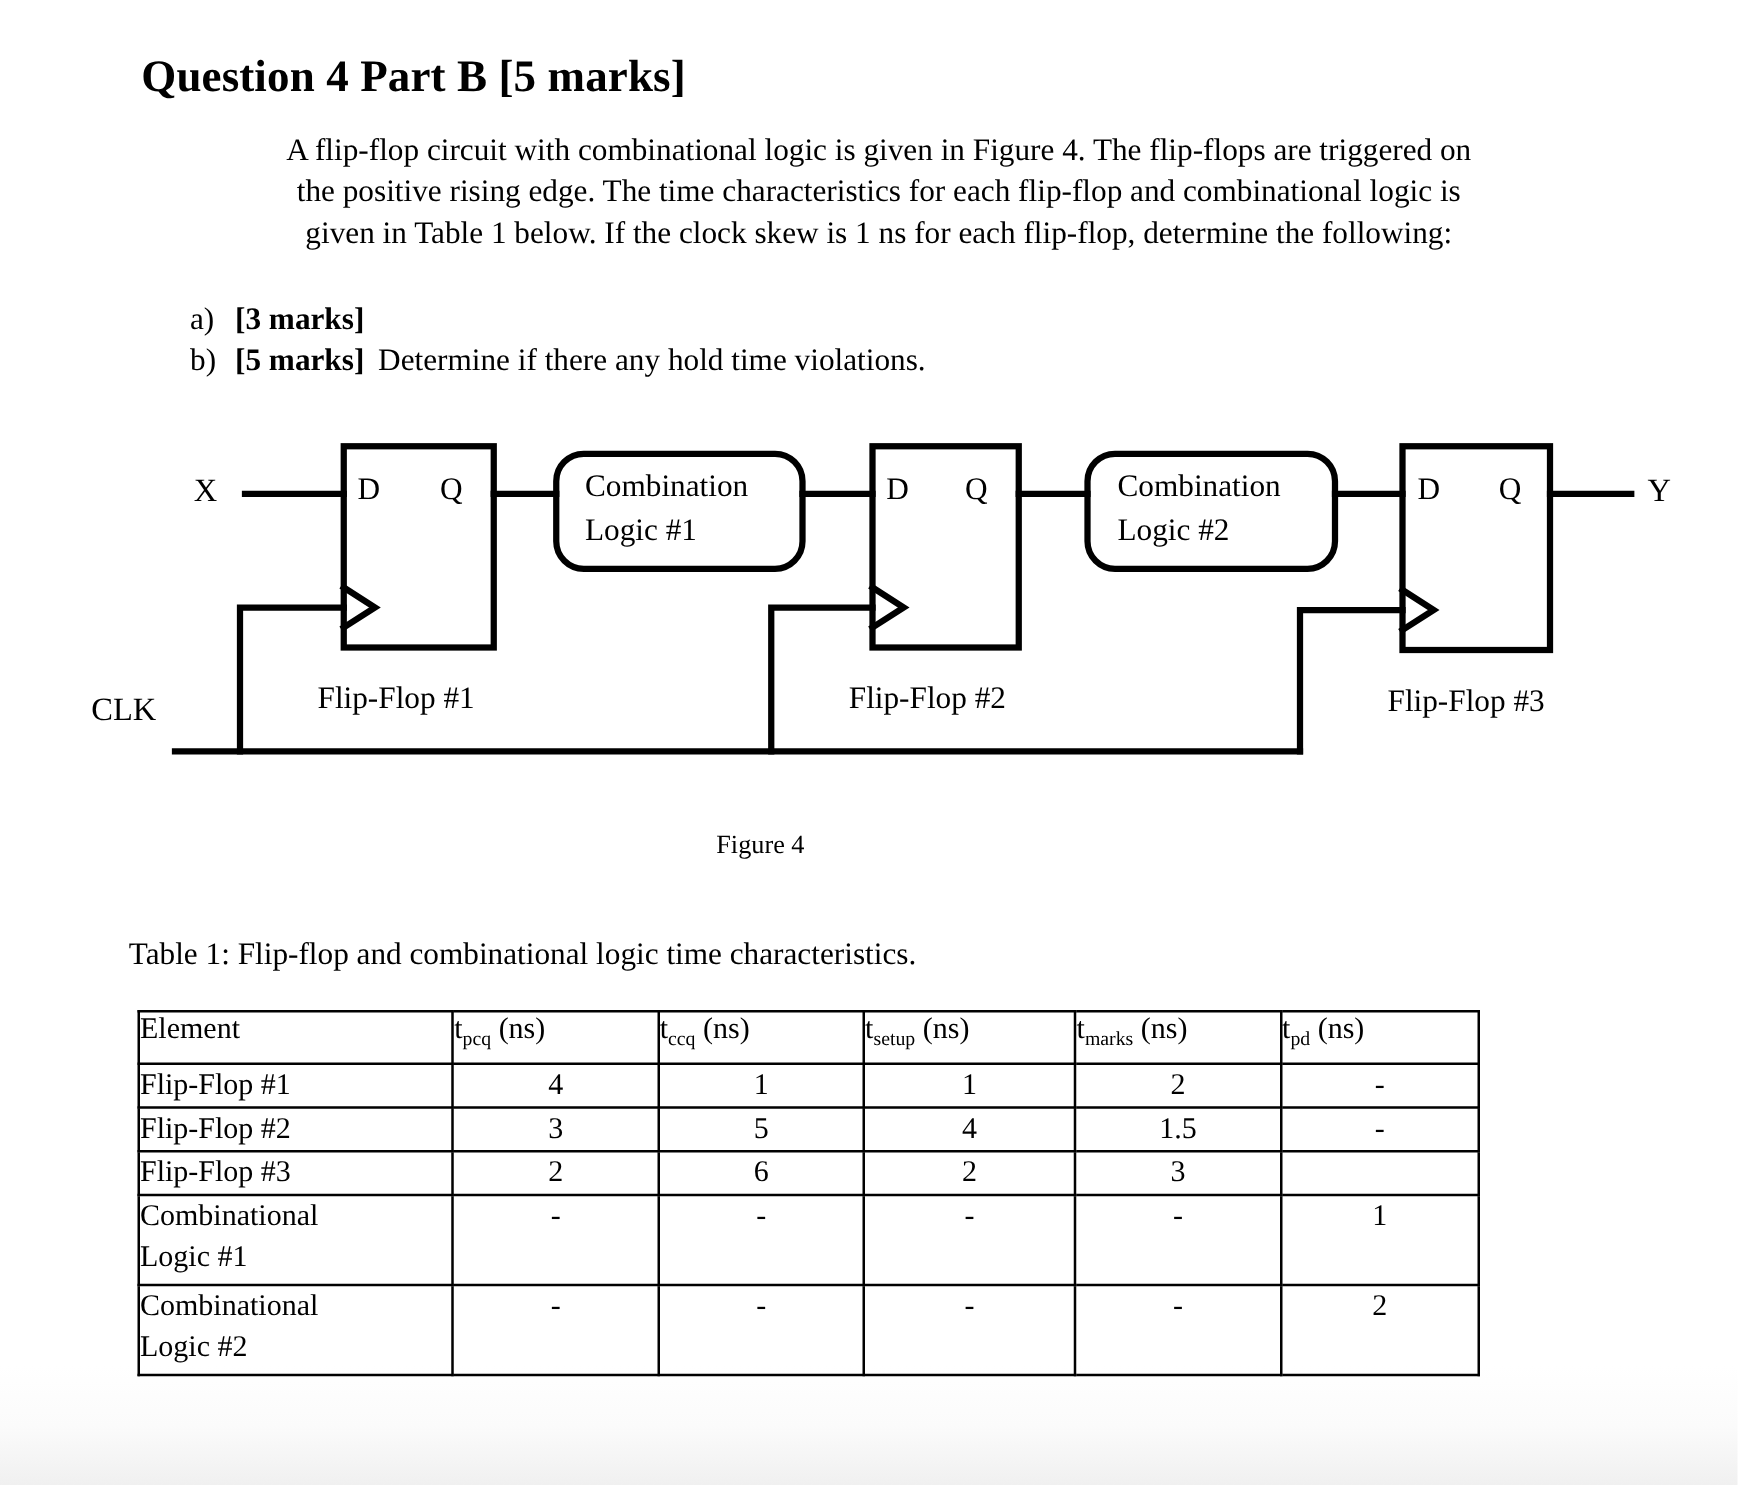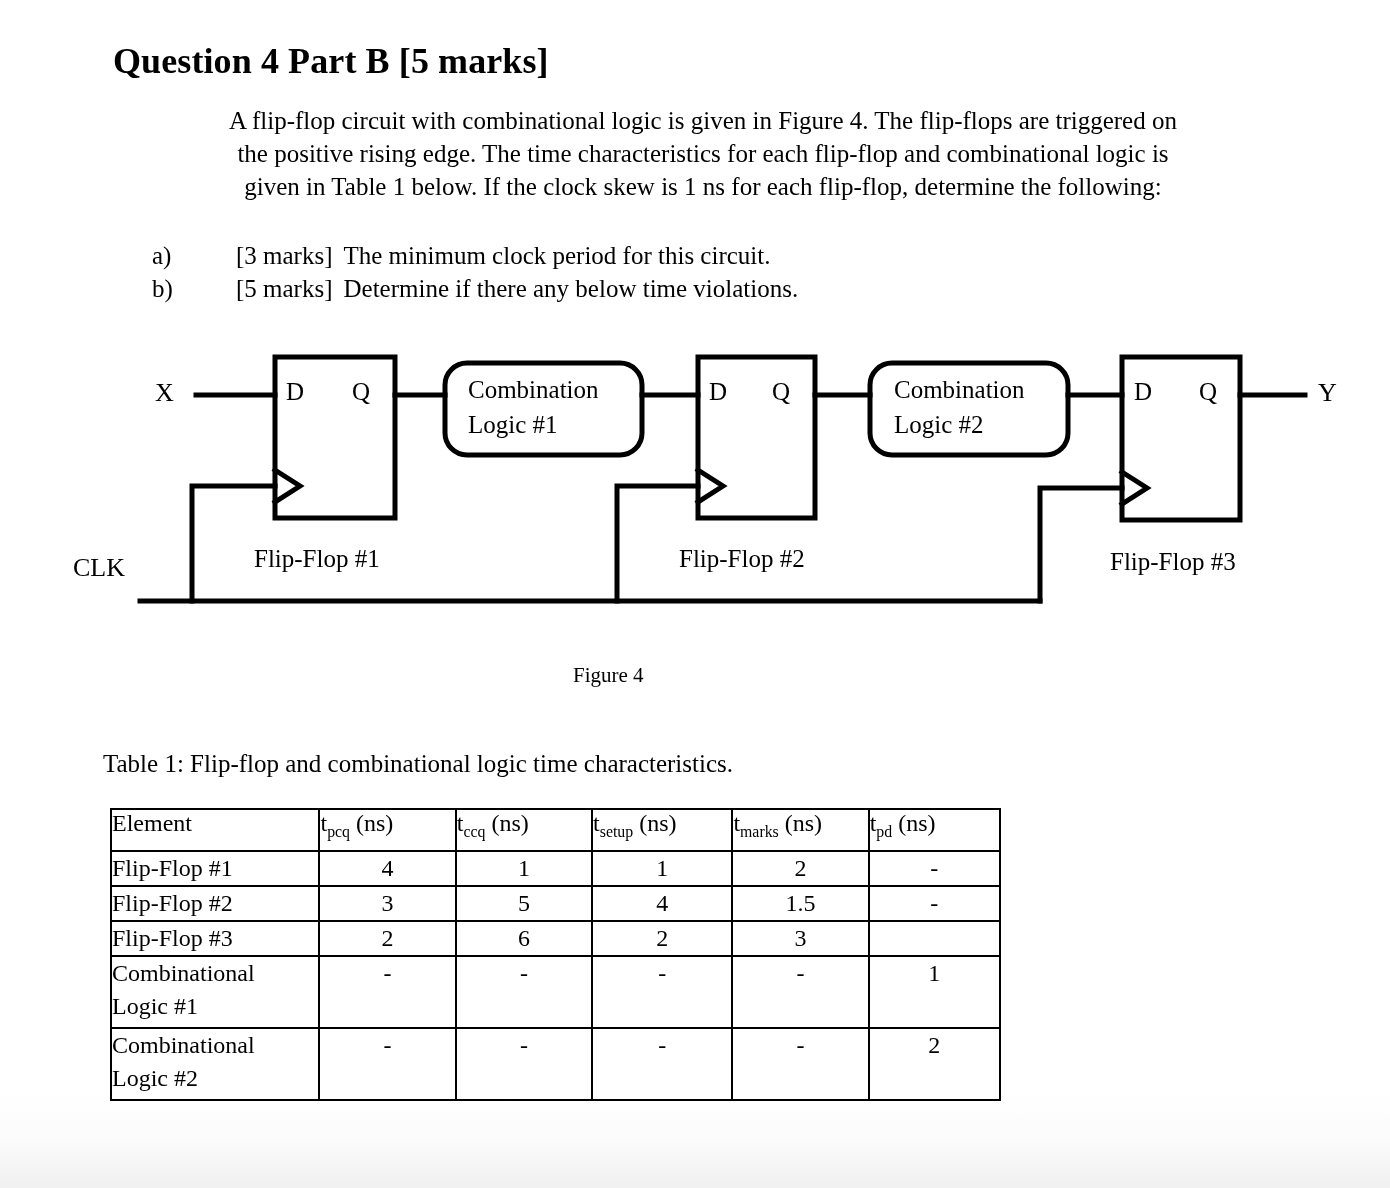--- a/index.html
+++ b/index.html
@@ -43,21 +43,21 @@
 
   .qlist {
     position: absolute;
     left: 152px;
     top: 239px;
     font-size: 25px;
     line-height: 33px;
   }
   .qrow { display: flex; align-items: baseline; white-space: nowrap; }
   .qmark { width: 36px; display: inline-block; }
-  .qbold { font-weight: normal; margin-right: 11px; margin-left: 48px; }
+  .qbold { font-weight: bold; margin-right: 11px; }
 
   
   .figure {
     position: absolute;
     left: 0;
     top: 0;
     width: 1390px;
     height: 1188px;
     pointer-events: none;
   }
@@ -86,21 +86,21 @@
 
   
   .tbl-wrap {
     position: absolute;
     left: 110px;
     top: 808px;
     width: 891px;
   }
   table.chars {
     border-collapse: collapse;
-    width: 891px;
+    width: 1074px;
     table-layout: fixed;
     font-size: 24px;
   }
   table.chars th, table.chars td {
     border: 2px solid #000000;
     padding: 0;
     font-weight: normal;
     vertical-align: top;
   }
   table.chars th {
@@ -148,26 +148,25 @@
   <div class="prose">
     <span class="ln">A flip-flop circuit with combinational logic is given in Figure 4.  The flip-flops are triggered on</span>
     <span class="ln">the positive rising edge.  The time characteristics for each flip-flop and combinational logic is</span>
     <span class="ln">given in Table 1 below.  If the clock skew is 1 ns for each flip-flop, determine the following:</span>
   </div>
 
   <div class="qlist">
     <div class="qrow">
       <span class="qmark">a)</span>
       <span class="qbold">[3 marks]</span>
-      <span>The minimum clock period for this circuit.</span>
     </div>
     <div class="qrow">
       <span class="qmark">b)</span>
       <span class="qbold">[5 marks]</span>
-      <span>Determine if there any below time violations.</span>
+      <span>Determine if there any hold time violations.</span>
     </div>
   </div>
 
   <div class="figure">
     <svg width="1390" height="1188" viewBox="0 0 1390 1188" xmlns="http://www.w3.org/2000/svg">
       <g fill="none" stroke="#000000" stroke-width="5" stroke-linecap="square">
 
         <rect x="275" y="357" width="120" height="161"></rect>
 
         <line x1="196" y1="395" x2="275" y2="395"></line>

